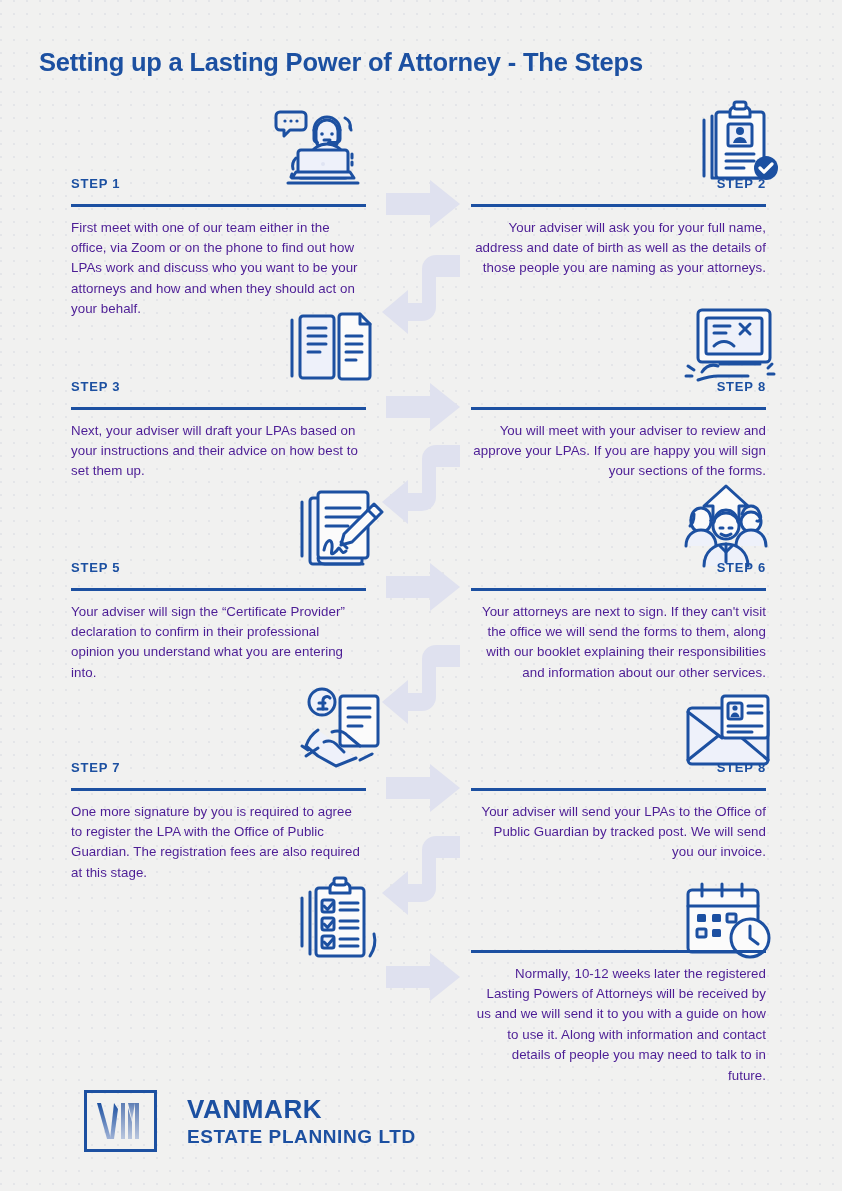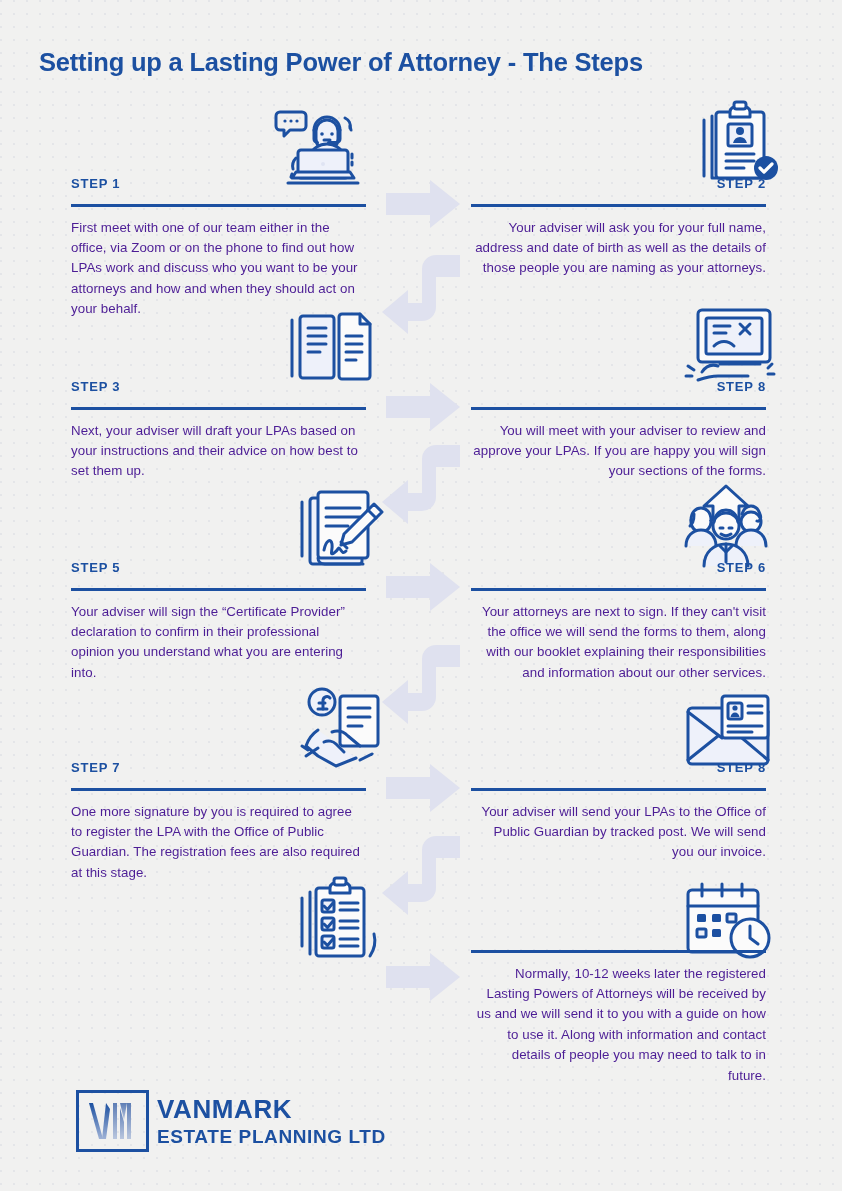--- a/index.html
+++ b/index.html
@@ -81,25 +81,25 @@
   }
   .icon-wrap svg { display: block; width: 100%; height: 100%; }
 
   
   .arrow { position: absolute; }
   .arrow svg { display: block; }
 
   
   .logo {
     position: absolute;
-    left: 76px;
+    left: 84px;
     top: 1090px;
     display: flex;
     align-items: center;
-    gap: 8px;
+    gap: 30px;
   }
   .logo-mark {
     width: 73px;
     height: 62px;
     border: 3px solid #1c50a1;
     display: flex;
     align-items: center;
     justify-content: center;
   }
   .logo-text { line-height: 1; }

